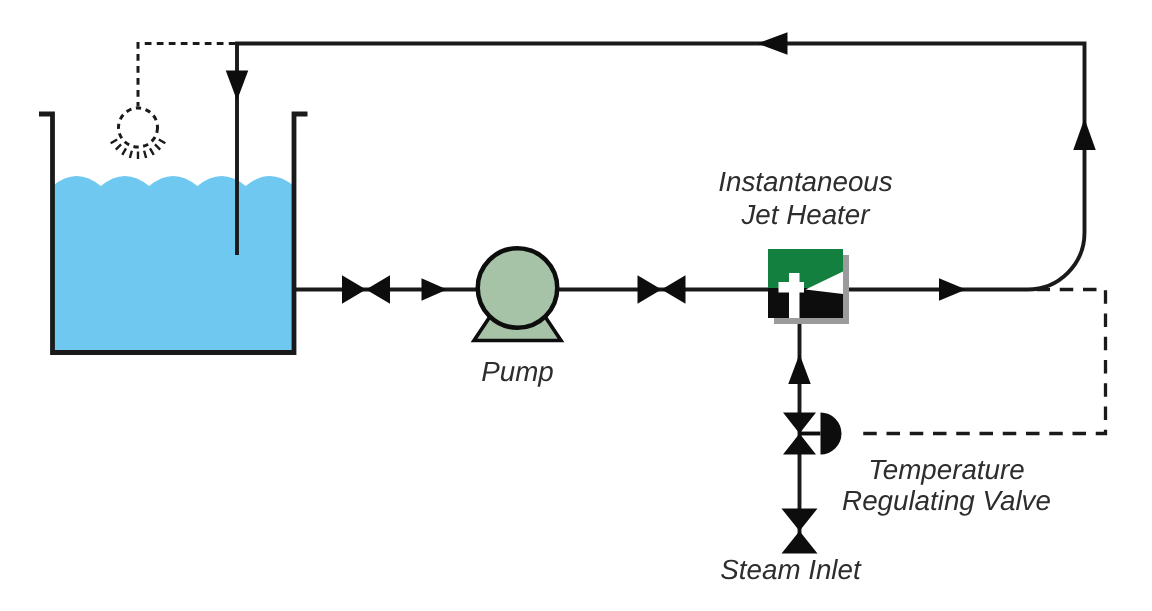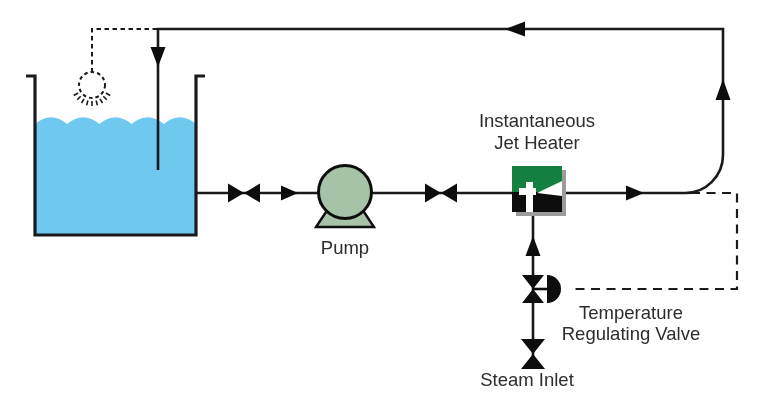--- a/index.html
+++ b/index.html
@@ -1,17 +1,17 @@
 <!DOCTYPE html>
 <html><head>
 <meta charset="utf-8">
 <style>
   html,body{margin:0;padding:0;background:#ffffff;}
   .stage{position:relative;width:768px;height:407px;background:#ffffff;overflow:hidden;
-         font-family:"Liberation Sans","DejaVu Sans",sans-serif;}
+         font-family:"Liberation Sans","DejaVu Sans",sans-serif;font-style:italic;}
   svg{display:block;}
   text{font-family:"Liberation Sans","DejaVu Sans",sans-serif;font-size:18.5px;fill:#2d2d2d;}
 </style>
 </head>
 <body>
 
 <div class="stage">
 <svg width="768" height="407" viewBox="0 0 768 407" xmlns="http://www.w3.org/2000/svg">
 
   <rect x="0" y="0" width="768" height="407" fill="#ffffff"></rect>

